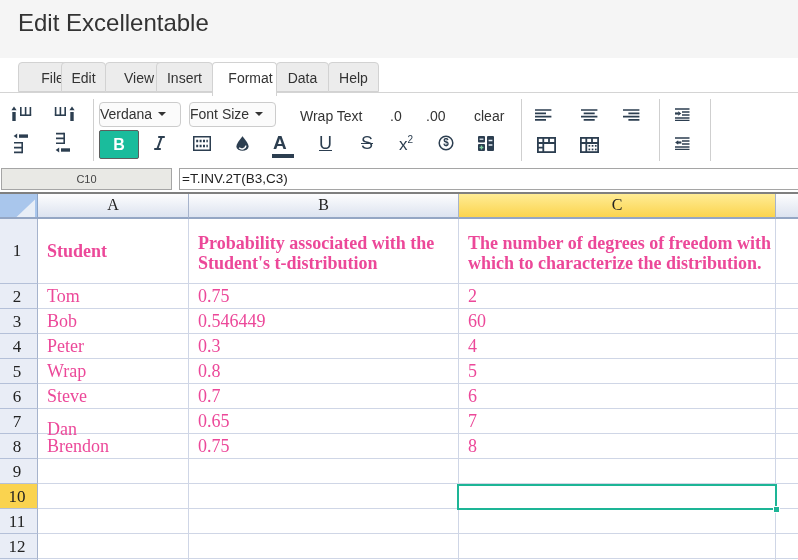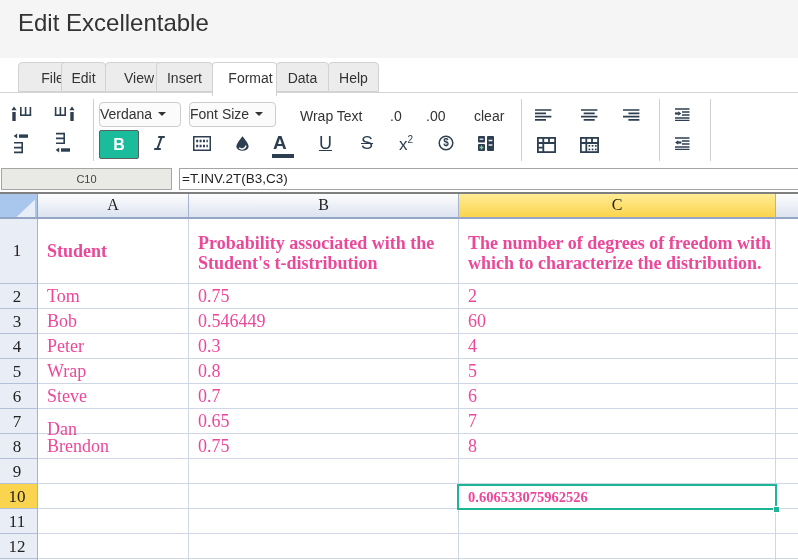--- a/index.html
+++ b/index.html
@@ -245,16 +245,15 @@
     <div class="cell" style="left:198px; top:190px; height:25px; line-height:25px;">0.7</div>
     <div class="cell" style="left:468px; top:190px; height:25px; line-height:25px;">6</div>
     <div class="cell" style="left:47px; top:223px; height:25px; line-height:25px;">Dan</div>
     <div class="cell" style="left:198px; top:215px; height:25px; line-height:25px;">0.65</div>
     <div class="cell" style="left:468px; top:215px; height:25px; line-height:25px;">7</div>
     <div class="cell" style="left:47px; top:240px; height:25px; line-height:25px;">Brendon</div>
     <div class="cell" style="left:198px; top:240px; height:25px; line-height:25px;">0.75</div>
     <div class="cell" style="left:468px; top:240px; height:25px; line-height:25px;">8</div>
 
     <div id="sel" style="left:457px; top:290px; width:320px; height:26px;"></div>
-    <div class="cell b" style="left:468px; top:291px; height:25px; line-height:25px; font-size:14.5px;">0.606533075962526</div>
     <div id="selhandle" style="left:773px; top:312px;"></div>
   </div>
 </div>
 
 </body></html>

